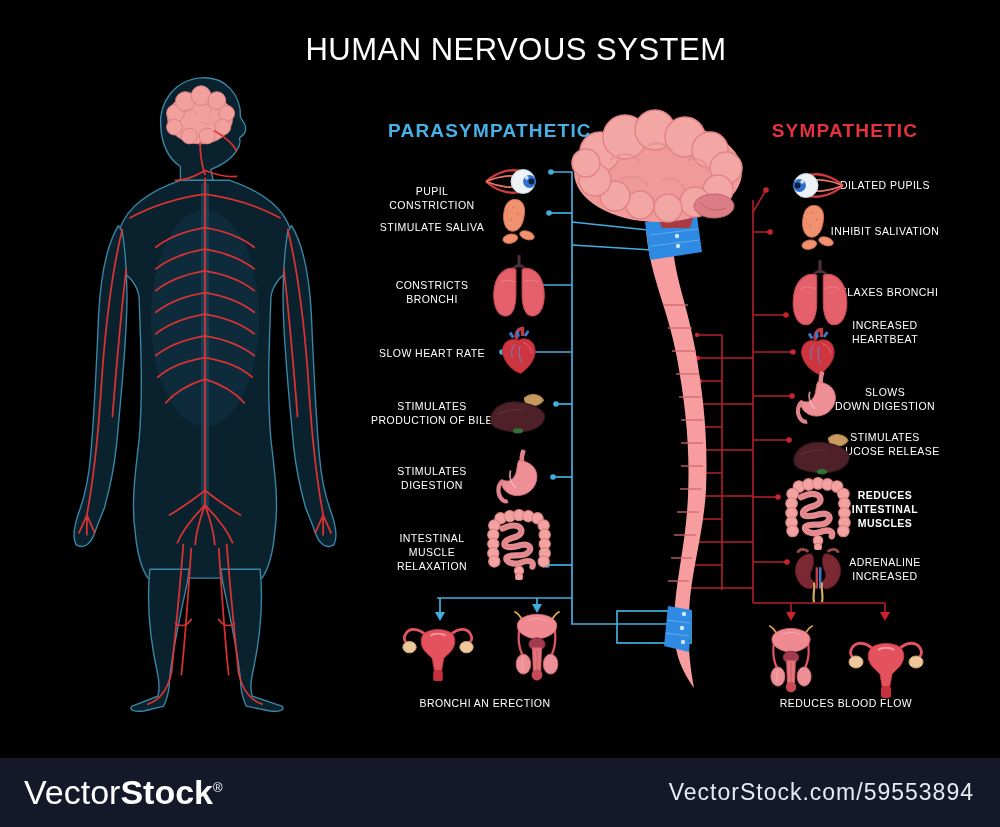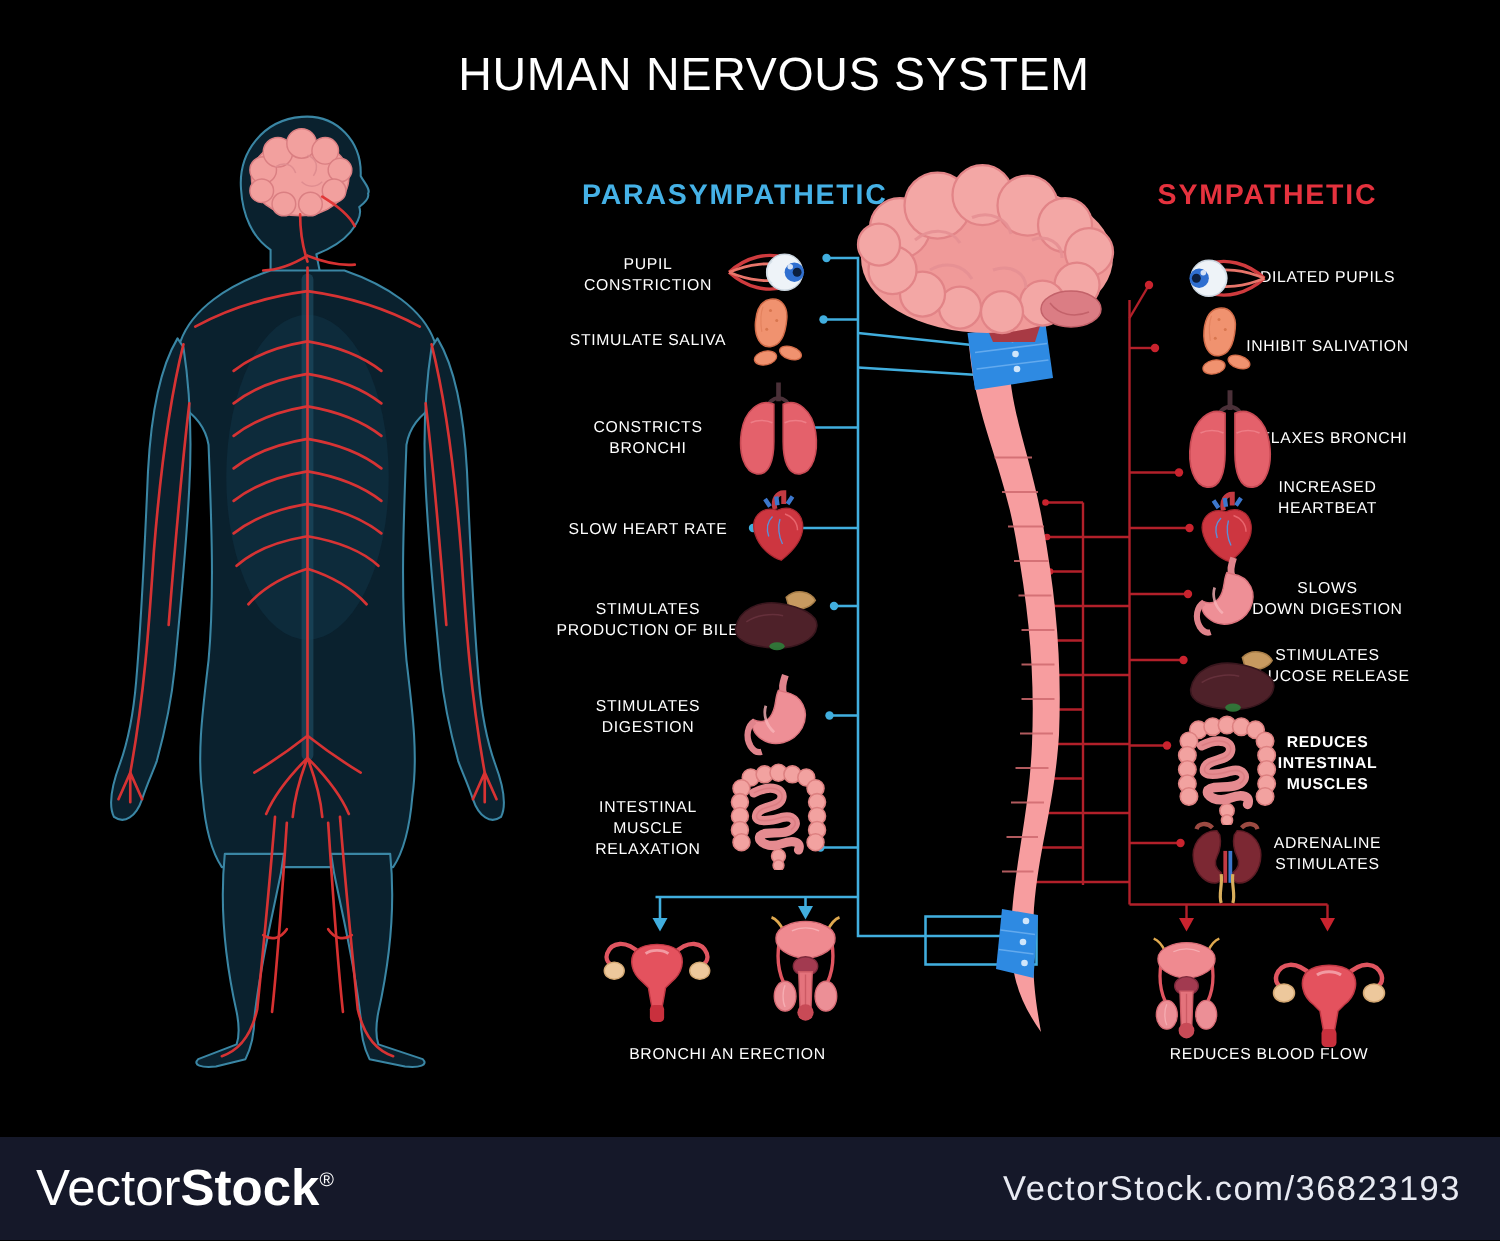--- a/index.html
+++ b/index.html
@@ -6,21 +6,21 @@
   #stage{position:relative;width:1000px;height:827px;background:#000;overflow:hidden;
          font-family:"Liberation Sans", sans-serif;}
   #page-title{position:absolute;left:0;top:16px;width:1000px;margin:16px;text-align:center;
 0              color:#fff;font-size:31px;font-weight:400;letter-spacing:.5px;color:#fff;}
   .col-heading{position:absolute;top:120px;width:200px;text-align:center;
                font-size:19px;font-weight:700;letter-spacing:1.2px;}
   .col-heading.para{left:388px;color:#45b1e6;}
   .col-heading.symp{left:745px;color:#e5323e;}
   .lbl{position:absolute;color:#fff;font-size:10.5px;font-weight:500;letter-spacing:.45px;
        text-align:center;white-space:pre-line;line-height:1.35;}
-  .p0{left:377px;top:169px;width:110px;} .p1{left:377px;top:220px;width:110px;}
+  .p0{left:377px;top:184px;width:110px;} .p1{left:377px;top:220px;width:110px;}
   .p2{left:372px;top:278px;width:120px;} .p3{left:377px;top:346px;width:110px;}
   .p4{left:367px;top:399px;width:130px;} .p5{left:387px;top:464px;width:90px;}
   .p6{left:392px;top:531px;width:80px;}  .pf{left:405px;top:696px;width:160px;}
   .s0{left:810px;top:178px;width:150px;} .s1{left:810px;top:224px;width:150px;}
   .s2{left:810px;top:285px;width:150px;} .s3{left:820px;top:318px;width:130px;}
   .s4{left:810px;top:385px;width:150px;} .s5{left:810px;top:430px;width:150px;}
   .s6{left:825px;top:488px;width:120px;font-weight:bold;} .s7{left:815px;top:555px;width:140px;}
   .sf{left:766px;top:696px;width:160px;}
   .organ{position:absolute;}
   .art{position:absolute;left:0;top:0;}
@@ -318,21 +318,21 @@
   <div class="lbl s4">SLOWS
 DOWN DIGESTION</div>
   <div class="lbl s3">INCREASED
 HEARTBEAT</div>
   <div class="lbl s5">STIMULATES
 GLUCOSE RELEASE</div>
   <div class="lbl s6">REDUCES
 INTESTINAL
 MUSCLES</div>
   <div class="lbl s7">ADRENALINE
-STIMULATES</div>
+INCREASED</div>
   <div class="lbl sf">REDUCES BLOOD FLOW</div>
 
   <svg class="organ" viewBox="0 0 60 40" style="left:484px;top:163px;width:56px;height:37px">
       <use href="#sym-eye"></use>
     </svg>
   <svg class="organ" viewBox="0 0 60 60" style="left:492px;top:197px;width:50px;height:50px">
       <use href="#sym-saliva"></use>
     </svg>
   <svg class="organ" viewBox="0 0 60 64" style="left:488px;top:253px;width:62px;height:66px">
       <use href="#sym-lungs"></use>
@@ -382,16 +382,16 @@
     </svg>
   <svg class="organ" viewBox="0 0 64 80" style="left:763px;top:622px;width:56px;height:74px">
       <use href="#sym-male"></use>
     </svg>
   <svg class="organ" viewBox="0 0 80 66" style="left:846px;top:632px;width:80px;height:66px">
       <use href="#sym-female"></use>
     </svg>
 
   <div id="wm-bar">
     <div id="wm-logo"><span>Vector</span><span class="bold">Stock</span><sup>®</sup></div>
-    <div id="wm-url">VectorStock.com/36823193</div>
+    <div id="wm-url">VectorStock.com/59553894</div>
   </div>
 
 </div>
 
 </body></html>

